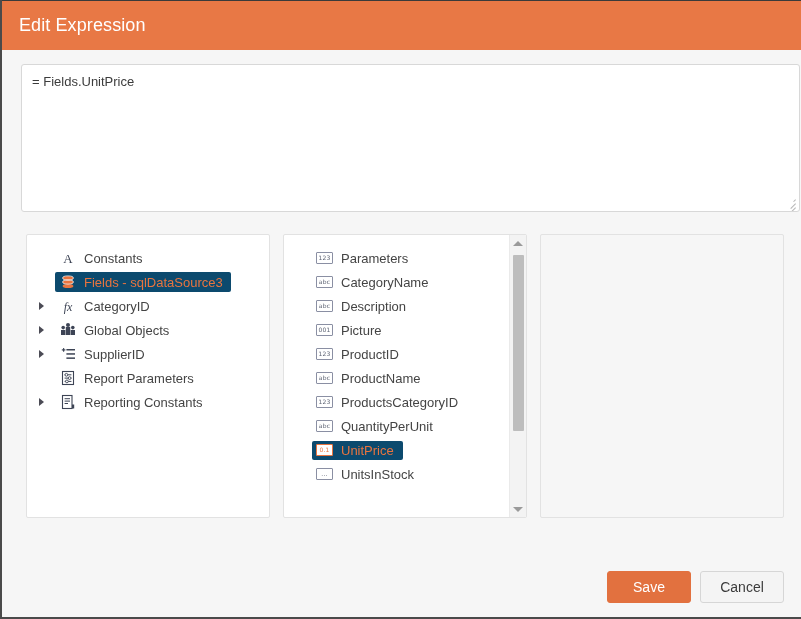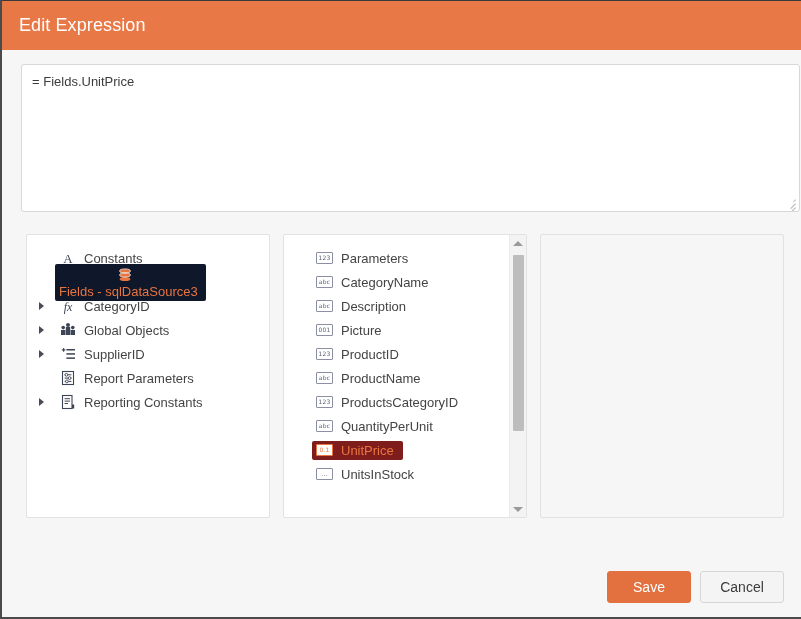--- a/index.html
+++ b/index.html
@@ -141,22 +141,21 @@
     border-top: 4px solid transparent;
     border-bottom: 4px solid transparent;
   }
   .tree-label-wrap {
     display: flex;
     align-items: center;
     padding: 2px 8px 2px 4px;
     border-radius: 2px;
   }
   .tree-row.selected .tree-label-wrap {
-    background: #0f172a;
-    flex-direction: column;
+    background: #0c4a6e;
   }
   .tree-row.selected .tree-text { color: #e8743f; }
   .tree-ico {
     width: 18px; height: 16px;
     margin-right: 7px;
     flex: 0 0 18px;
     display: flex;
     align-items: center;
     justify-content: center;
   }
@@ -170,21 +169,21 @@
     padding-left: 28px;
     box-sizing: border-box;
     cursor: default;
   }
   .field-inner {
     display: flex;
     align-items: center;
     padding: 2px 9px 2px 4px;
     border-radius: 2px;
   }
-  .field-row.selected .field-inner { background: #7f1d1d; }
+  .field-row.selected .field-inner { background: #0c4a6e; }
   .field-row.selected .field-text { color: #e8743f; }
   .field-text {
     font-size: 13px;
     color: #444;
     margin-left: 8px;
   }
   .type-ico {
     width: 17px;
     height: 12px;
     border: 1px solid #8a8fa3;

